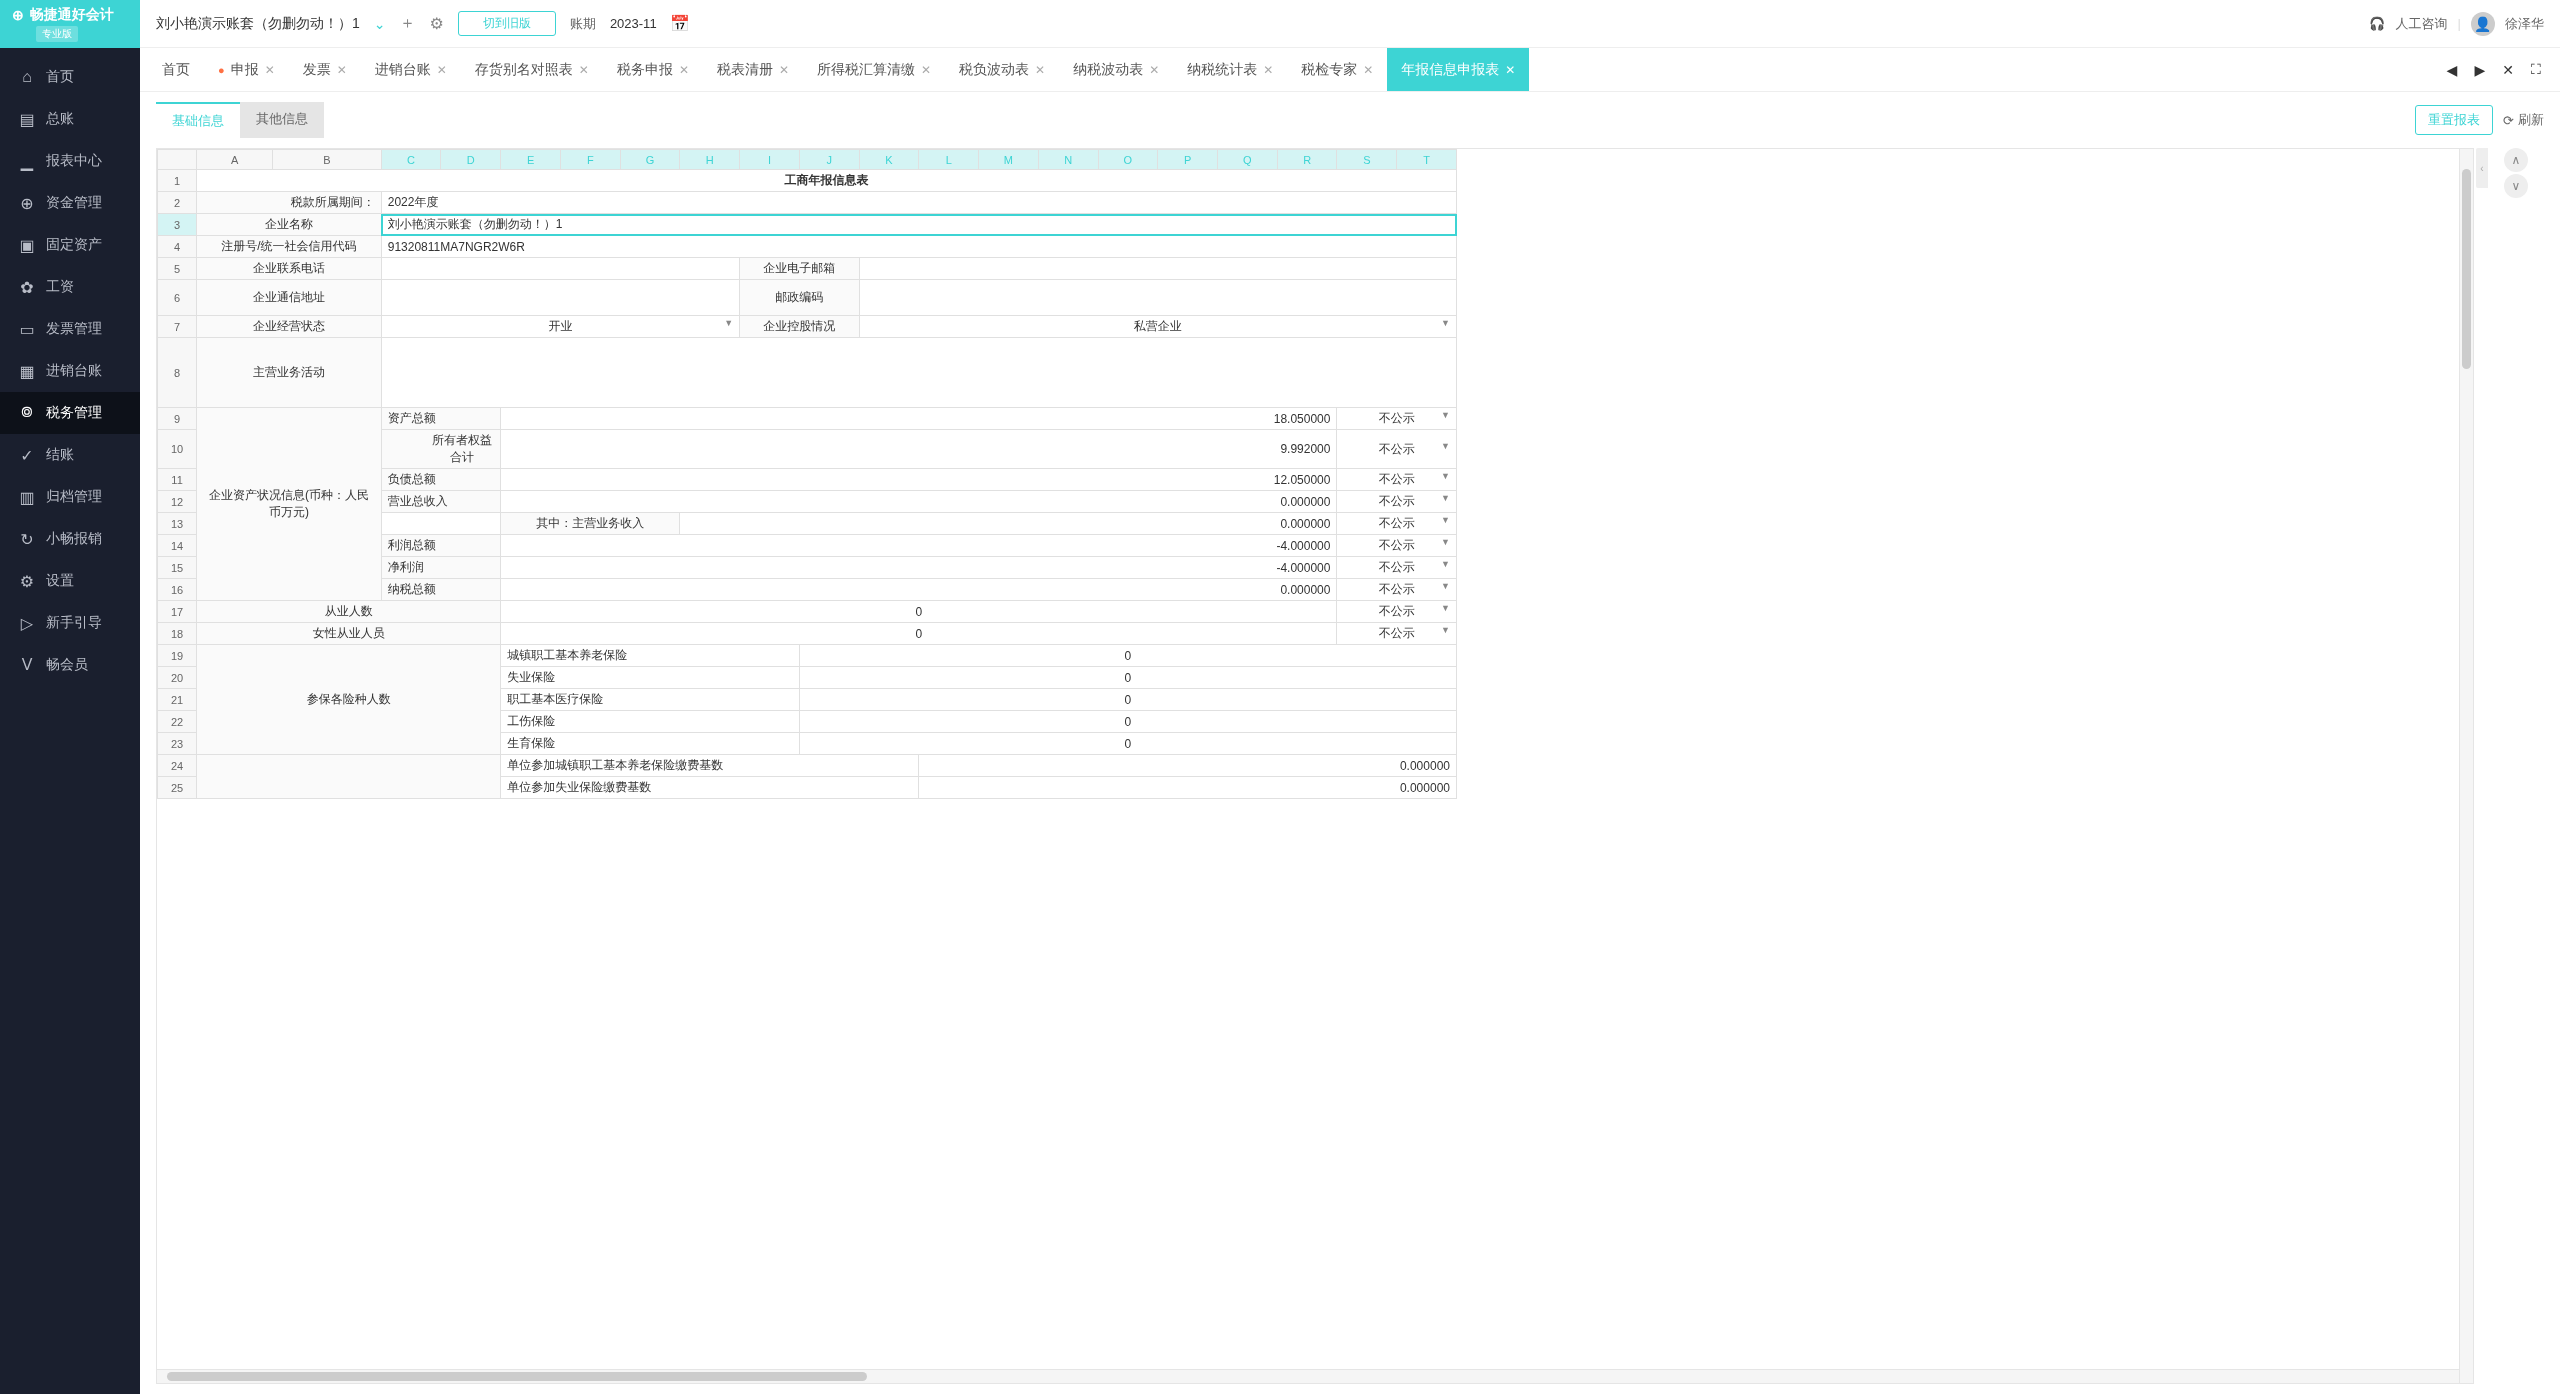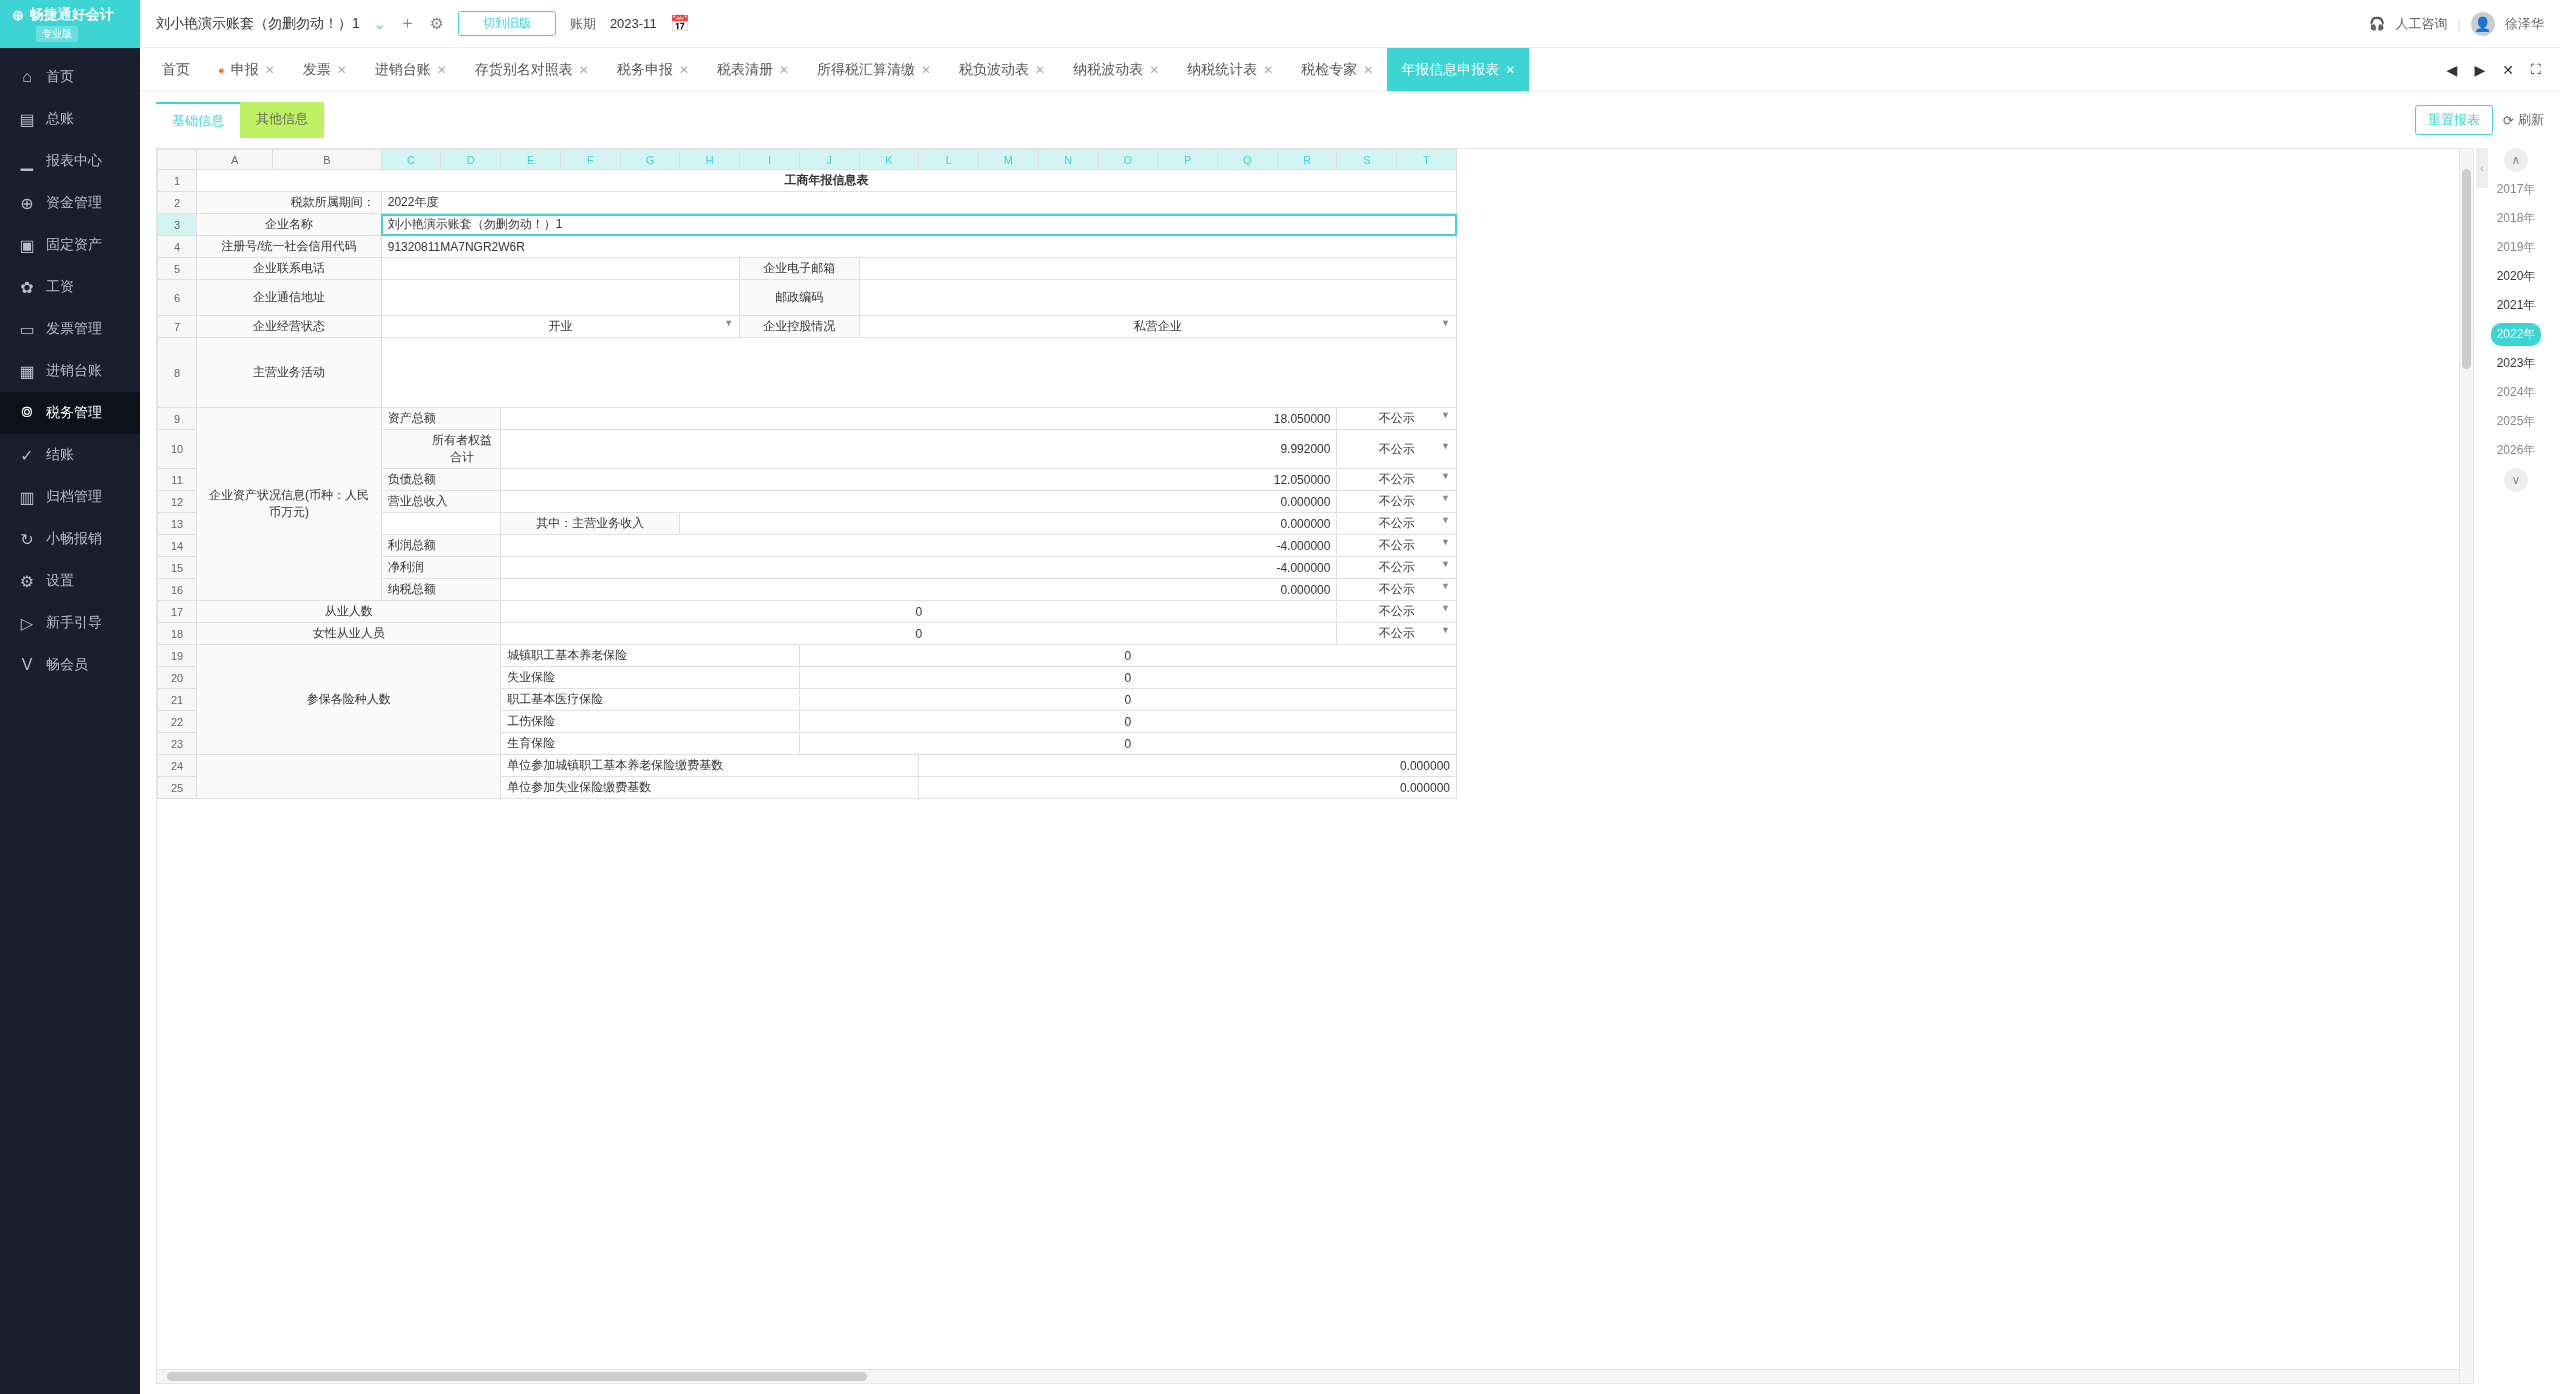--- a/index.html
+++ b/index.html
@@ -38,21 +38,21 @@
 .tab { display: flex; align-items: center; gap: 6px; padding: 0 14px; height: 100%; cursor: pointer; font-size: 14px; color: #555; white-space: nowrap; }
 .tab.active { background: #3dd4d4; color: #fff; }
 .tab .close { font-size: 12px; color: #aaa; }
 .tab.active .close { color: #fff; }
 .tabs-ctrl { margin-left: auto; display: flex; align-items: center; gap: 4px; padding-right: 4px; }
 .tabs-ctrl span { width: 24px; height: 24px; display: inline-flex; align-items: center; justify-content: center; cursor: pointer; color: #333; font-size: 14px; }
 
 
 .toolbar-row { display: flex; align-items: center; padding: 10px 16px; gap: 10px; }
 .subtabs { display: flex; }
-.subtab { padding: 8px 16px; cursor: pointer; font-size: 13px; background: #bef264; color: #666; }
+.subtab { padding: 8px 16px; cursor: pointer; font-size: 13px; background: #e5e5e5; color: #666; }
 .subtab.active { background: #fff; color: #3dd4d4; border-top: 2px solid #3dd4d4; }
 .toolbar-spacer { flex: 1; }
 .btn-reset { border: 1px solid #3dd4d4; color: #3dd4d4; background: #fff; padding: 5px 12px; border-radius: 3px; font-size: 13px; cursor: pointer; }
 .btn-refresh { color: #666; font-size: 13px; display: inline-flex; align-items: center; gap: 4px; cursor: pointer; }
 
 
 .content-wrap { flex: 1; display: flex; min-height: 0; padding: 0 16px 10px 16px; gap: 8px; }
 .sheet-area { flex: 1; display: flex; min-width: 0; border: 1px solid #e5e5e5; position: relative; }
 .sheet-scroll { flex: 1; overflow: auto; }
 
@@ -441,30 +441,18 @@
           </div>
         <div class="sheet-hscroll">
             <div class="thumb"></div>
           </div>
       </div>
 
       <div class="side-col">
         <div class="year-collapse">‹</div>
         <div class="year-picker">
           <div class="year-arrow">∧</div>
-          <div class="year-list" id="year-list">
-              <div class="year-item">2017年</div>
-              <div class="year-item">2018年</div>
-              <div class="year-item">2019年</div>
-              <div class="year-item enabled">2020年</div>
-              <div class="year-item enabled">2021年</div>
-              <div class="year-item active">2022年</div>
-              <div class="year-item enabled">2023年</div>
-              <div class="year-item">2024年</div>
-              <div class="year-item">2025年</div>
-              <div class="year-item">2026年</div>
-            </div>
           <div class="year-arrow">∨</div>
         </div>
       </div>
     </div>
   </div>
 </div>
 
 </body></html>

